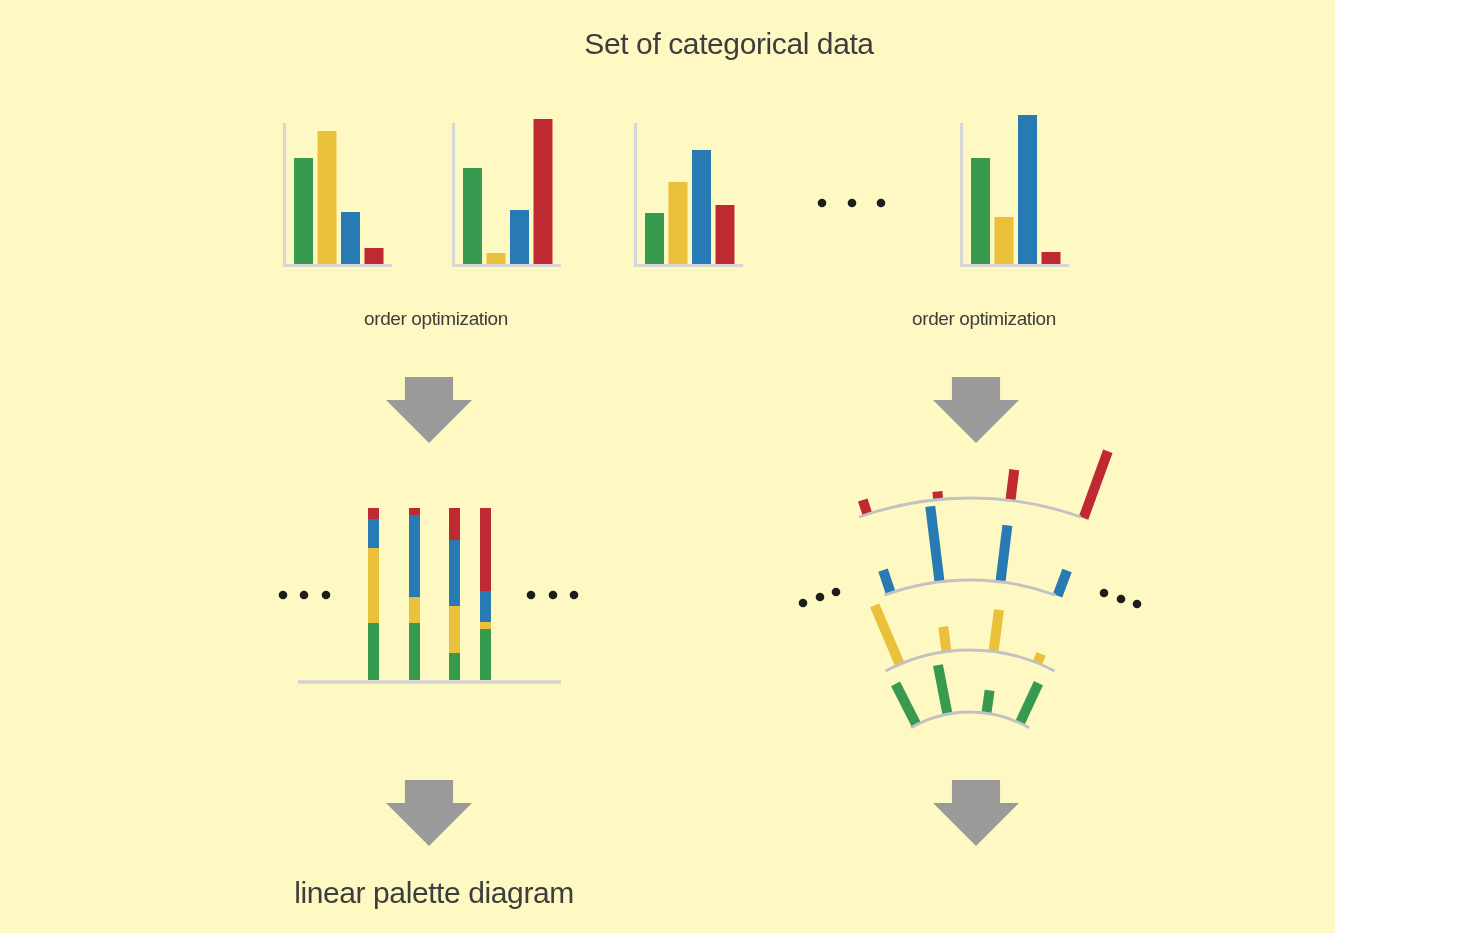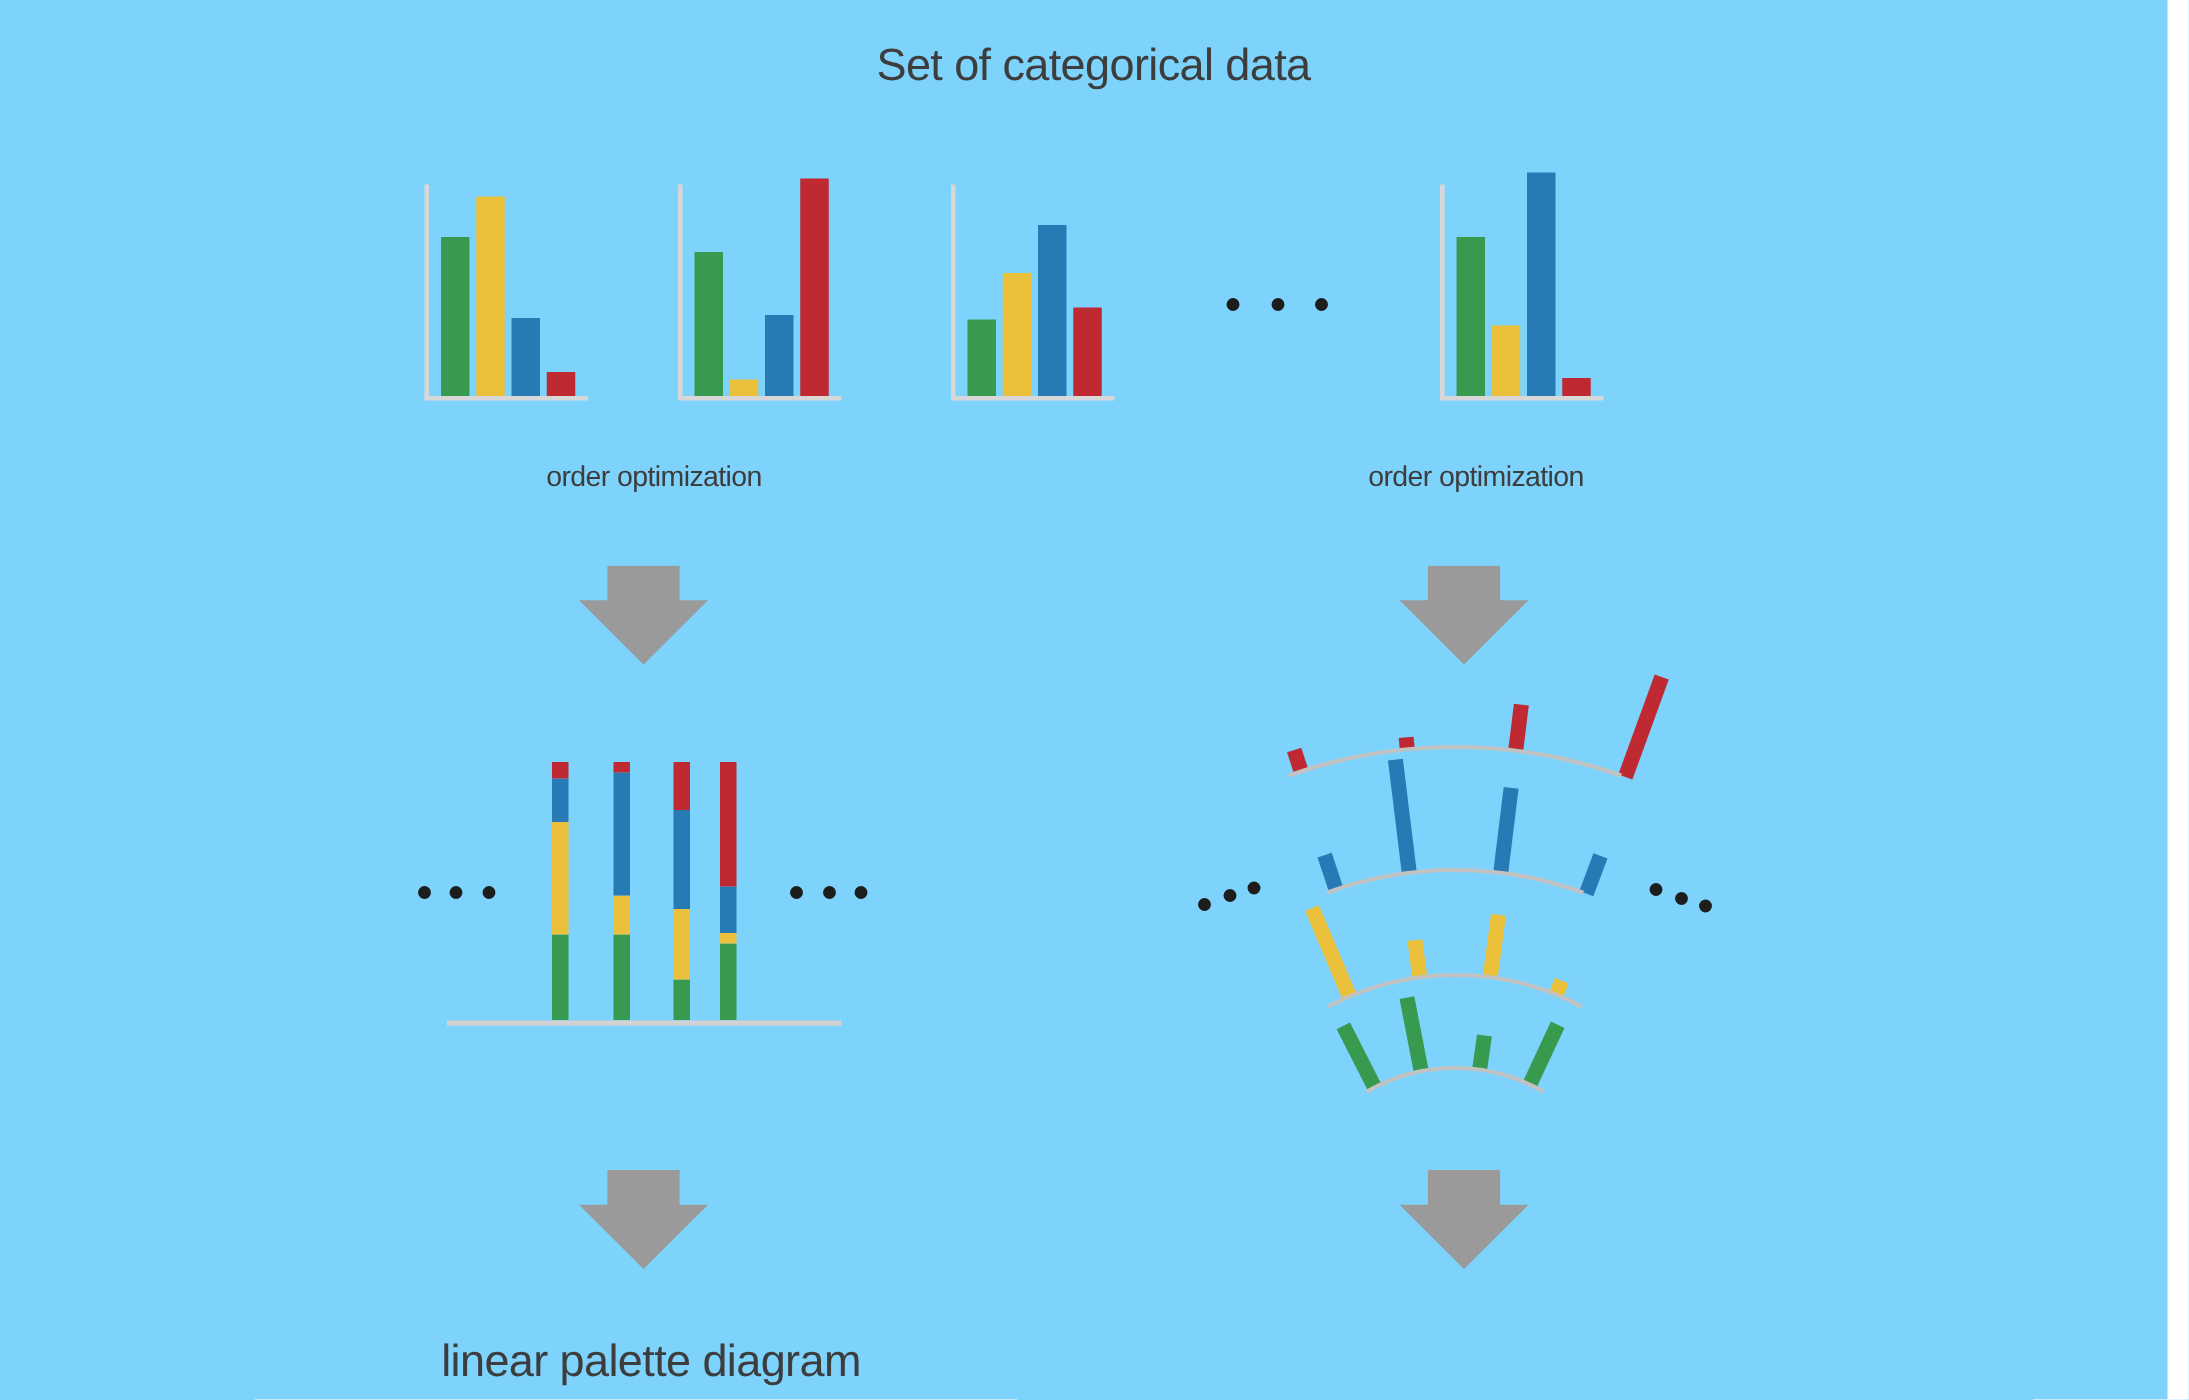--- a/index.html
+++ b/index.html
@@ -1,30 +1,30 @@
 <!DOCTYPE html>
 <html><head>
 <meta charset="utf-8">
 <style>
   html,body{margin:0;padding:0;background:#ffffff;}
   .canvas{
-    position:relative;width:1445px;height:933px;background:#7dd3fc;
+    position:relative;width:1335px;height:933px;background:#fef9c3;
     font-family:"Liberation Sans",sans-serif;overflow:hidden;
   }
   .overlay{position:absolute;left:0;top:0;}
   .label{
     position:absolute;transform:translateX(-50%);
     white-space:nowrap;letter-spacing:-0.4px;
   }
   .title-label{font-size:30px;top:27px;left:729px;}
   .order-label{font-size:19px;top:308px;}
   .order-left{left:436px;}
   .order-right{left:984px;}
   .bottom-label{font-size:30px;top:876px;}
-  .bottom-left{left:434px;margin-top:15px;}
+  .bottom-left{left:434px;}
   .bottom-right{left:980px;}
   .arrow{
     position:absolute;width:86px;height:66px;
     clip-path:polygon(22% 0,78% 0,78% 35%,100% 35%,50% 100%,0 35%,22% 35%);
   }
   .arrow-tl{left:386px;top:377px;}
   .arrow-tr{left:933px;top:377px;}
   .arrow-bl{left:386px;top:780px;}
   .arrow-br{left:933px;top:780px;}
 </style>

